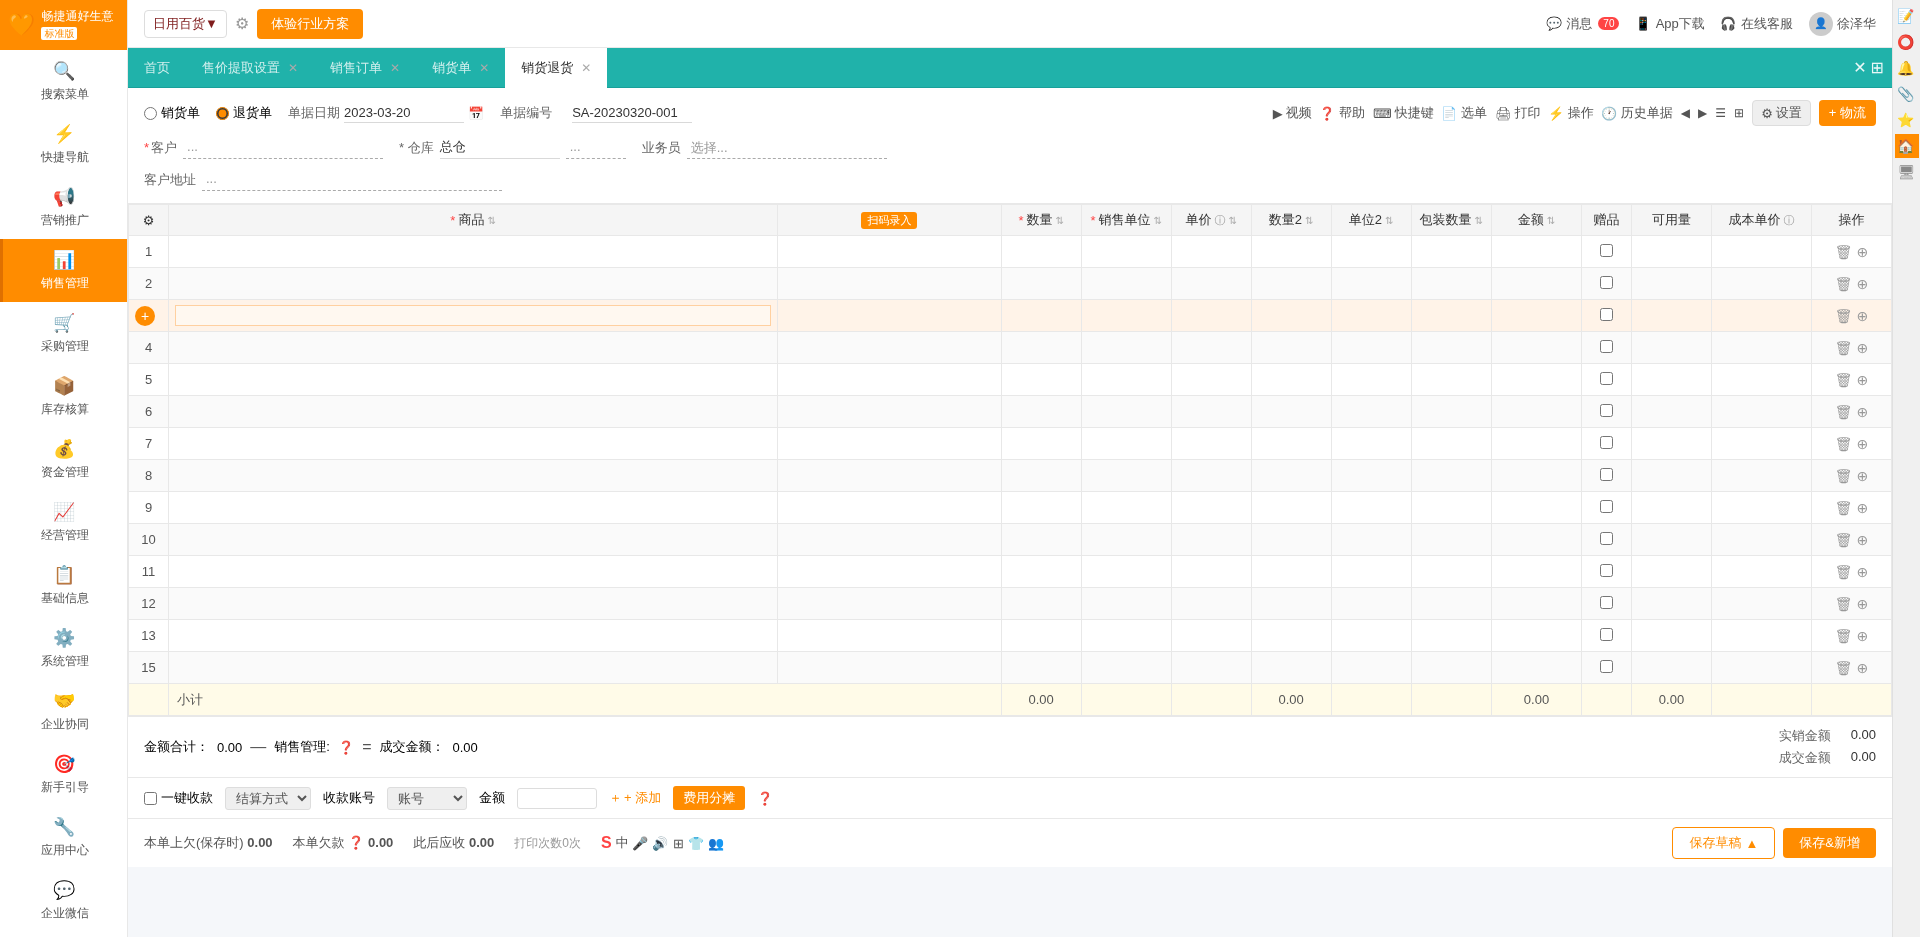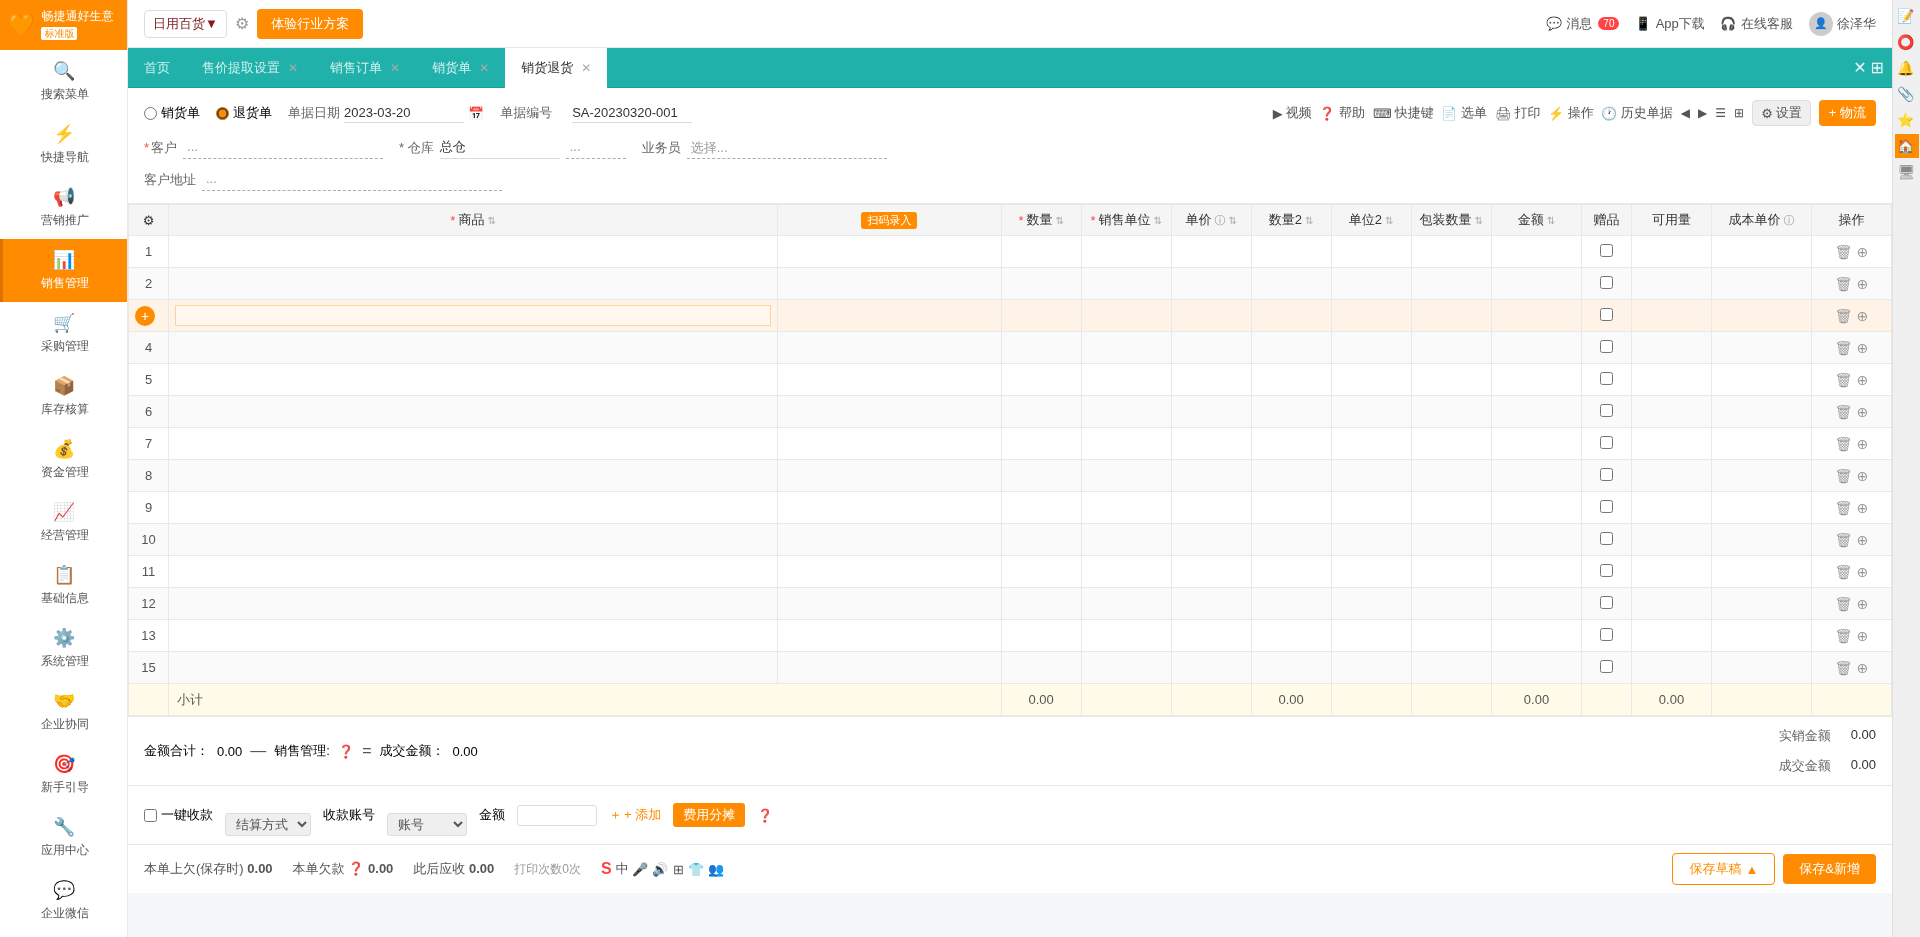--- a/index.html
+++ b/index.html
@@ -93,34 +93,34 @@
     .subtotal-row td { background: #fffbe8 !important; font-weight: 500; }
 
     
     .footer-summary { background: #fff; padding: 10px 16px; border-top: 1px solid #e8e8e8; display: flex; align-items: center; gap: 8px; flex-wrap: wrap; }
     .footer-payment { background: #fff; padding: 8px 16px; border-top: 1px solid #e8e8e8; display: flex; align-items: center; gap: 12px; }
     .footer-bottom { background: #fff; padding: 8px 16px; border-top: 1px solid #e8e8e8; display: flex; align-items: center; justify-content: space-between; }
     .footer-bottom-left { display: flex; gap: 20px; align-items: center; color: #555; }
     .footer-bottom-right { display: flex; gap: 8px; align-items: center; }
     .save-draft-btn { border: 1px solid #ff8c00; color: #ff8c00; background: #fff; border-radius: 4px; padding: 6px 16px; cursor: pointer; display: flex; align-items: center; gap: 4px; }
     .save-new-btn { background: #ff8c00; color: #fff; border: none; border-radius: 4px; padding: 6px 16px; cursor: pointer; display: flex; align-items: center; gap: 4px; }
-    .summary-right { margin-left: auto; display: flex; flex-direction: column; gap: 12px; text-align: right; }
+    .summary-right { margin-left: auto; display: flex; flex-direction: column; gap: 4px; text-align: right; }
     .summary-line { display: flex; justify-content: space-between; gap: 20px; }
     .summary-label { color: #666; }
     .summary-value { color: #333; font-weight: 500; }
     .minus-icon { color: #555; font-size: 16px; }
     .eq-icon { color: #555; font-size: 16px; }
     .help-icon { color: #999; cursor: pointer; }
     .print-info { color: #999; font-size: 12px; }
 
     .table-header-gear { width: 36px; }
     .info-icon { color: #999; font-size: 11px; cursor: pointer; }
     
     .pay-checkbox { display: flex; align-items: center; gap: 4px; cursor: pointer; }
-    .pay-select { border: 1px solid #ddd; border-radius: 3px; padding: 2px 6px; color: #555; min-width: 80px; margin-top: 19px; }
+    .pay-select { border: 1px solid #ddd; border-radius: 3px; padding: 2px 6px; color: #555; min-width: 80px; }
     .pay-input { border: 1px solid #ddd; border-radius: 3px; padding: 2px 6px; color: #555; width: 80px; }
     .add-link { color: #ff8c00; cursor: pointer; display: flex; align-items: center; gap: 2px; }
     .fee-split-btn { background: #ff8c00; color: #fff; border: none; border-radius: 3px; padding: 3px 10px; cursor: pointer; }
 
     .col-header-with-sort { display: flex; align-items: center; justify-content: center; gap: 3px; }
     .sort-icon { font-size: 10px; color: #aaa; cursor: pointer; }
     th .col-header-with-sort { white-space: nowrap; }
   </style>
 </head>
 <body>

